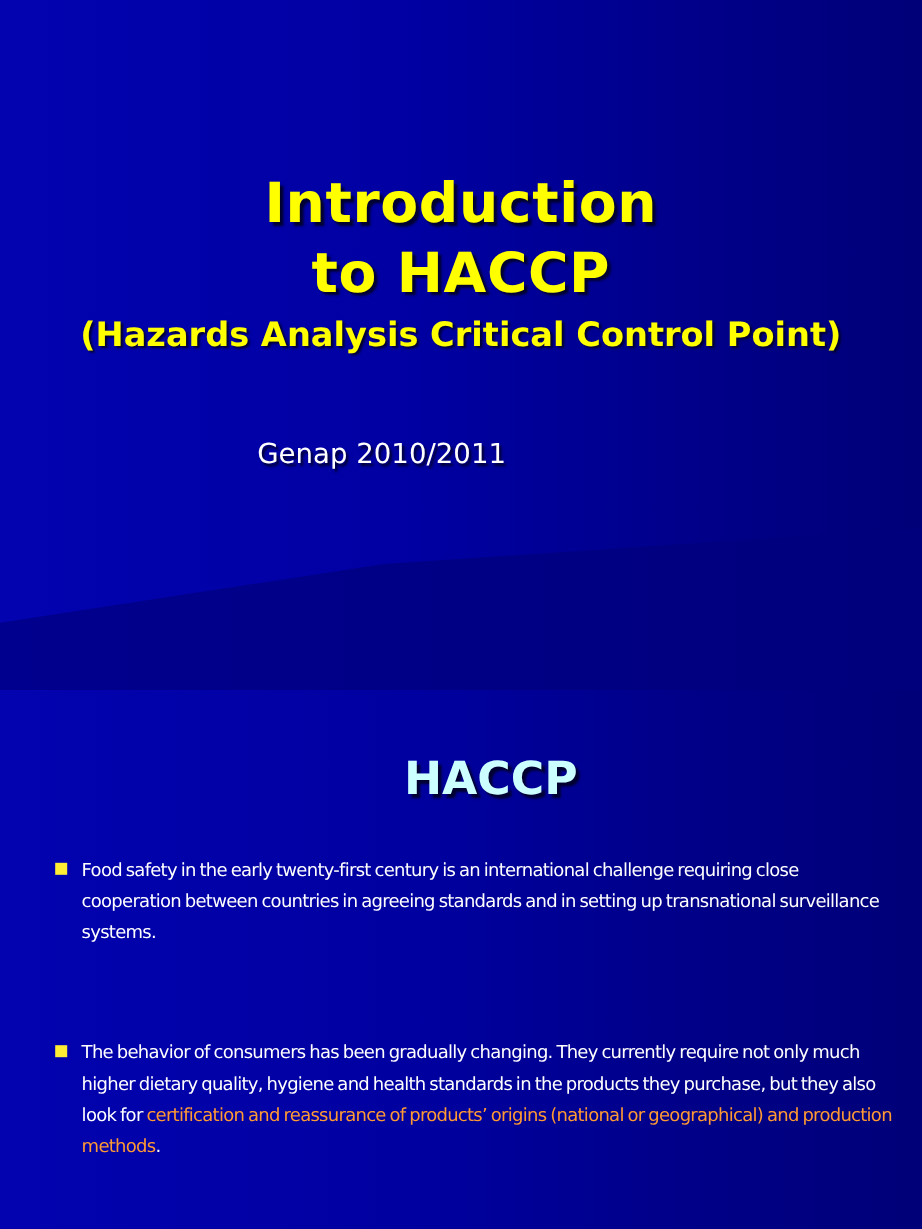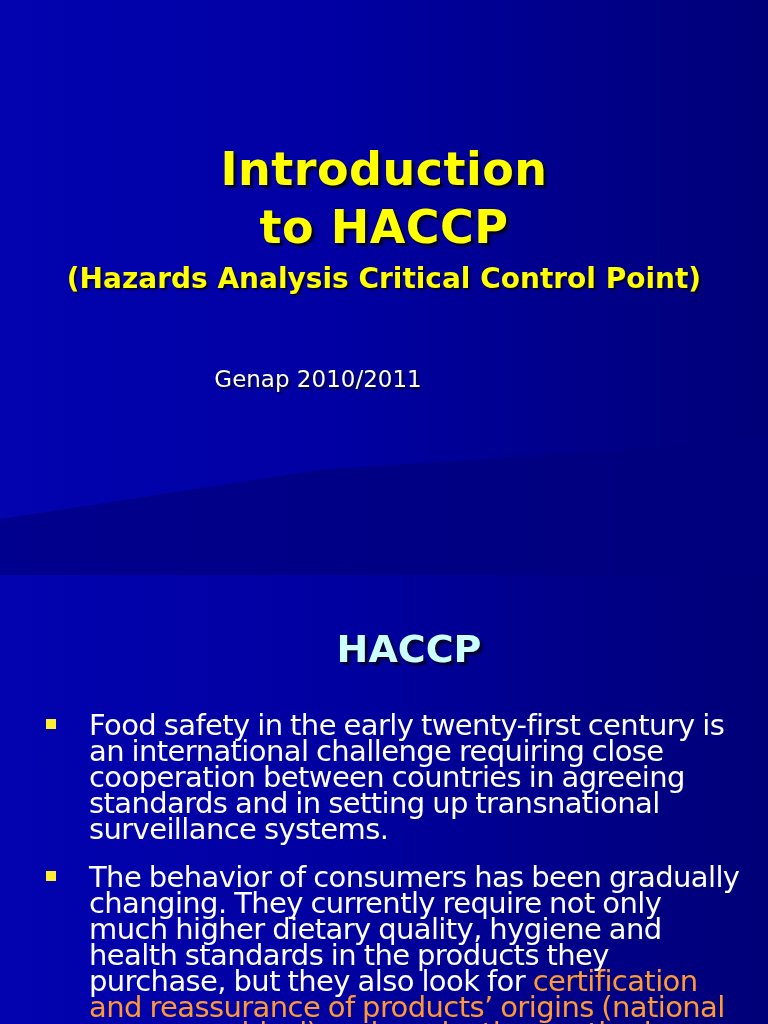--- a/index.html
+++ b/index.html
@@ -10,21 +10,21 @@
      background:linear-gradient(90deg,#00008e,#00007c); clip-path:polygon(0 519px, 320px 470px, 768px 440px, 768px 575px, 0 575px); }
   #slide2 { top:575px; height:449px; background:linear-gradient(90deg,#0303b0 0%,#0000a0 45%,#000088 75%,#000078 100%); }
   .title-main { position:absolute; left:0; width:768px; text-align:center; color:#ffff00; font-weight:bold;
      font-size:46px; text-shadow:3px 3px 2px #000030; letter-spacing:0.5px; }
   .subtitle { position:absolute; left:0; width:768px; text-align:center; color:#ffff00; font-weight:bold;
      font-size:28px; text-shadow:2px 2px 2px #000030; }
   .date { position:absolute; left:0; width:636px; text-align:center; color:#ffffff; font-size:23px; text-shadow:2px 2px 2px #000030; }
   .h2 { position:absolute; left:0; width:768px; text-align:center; color:#ccffff; font-weight:bold; font-size:38px; text-shadow:3px 3px 2px #000030; }
   .bullet { position:absolute; left:46px; width:700px; }
   .bullet .sq { position:absolute; left:0; top:7px; width:10px; height:10px; background:#ffee33; }
-  .bullet .txt { margin-left:43px; color:#ffffff; font-size:29px; line-height:26px; font-family:"DejaVu Sans", sans-serif; letter-spacing:-0.6px; word-spacing:-1px; }
+  .bullet .txt { margin-left:22px; color:#ffffff; font-size:15px; line-height:26px; font-family:"DejaVu Sans", sans-serif; letter-spacing:-0.6px; word-spacing:-1px; }
   .orange { color:#ff9933; }
 </style>
 </head>
 <body>
 
 <div class="slide" id="slide1">
   <div class="band2"></div>
   <div class="title-main" style="top:142px;">Introduction</div>
   <div class="title-main" style="top:200px;">to HACCP</div>
   <div class="subtitle" style="top:262px;">(Hazards Analysis Critical Control Point)</div>

